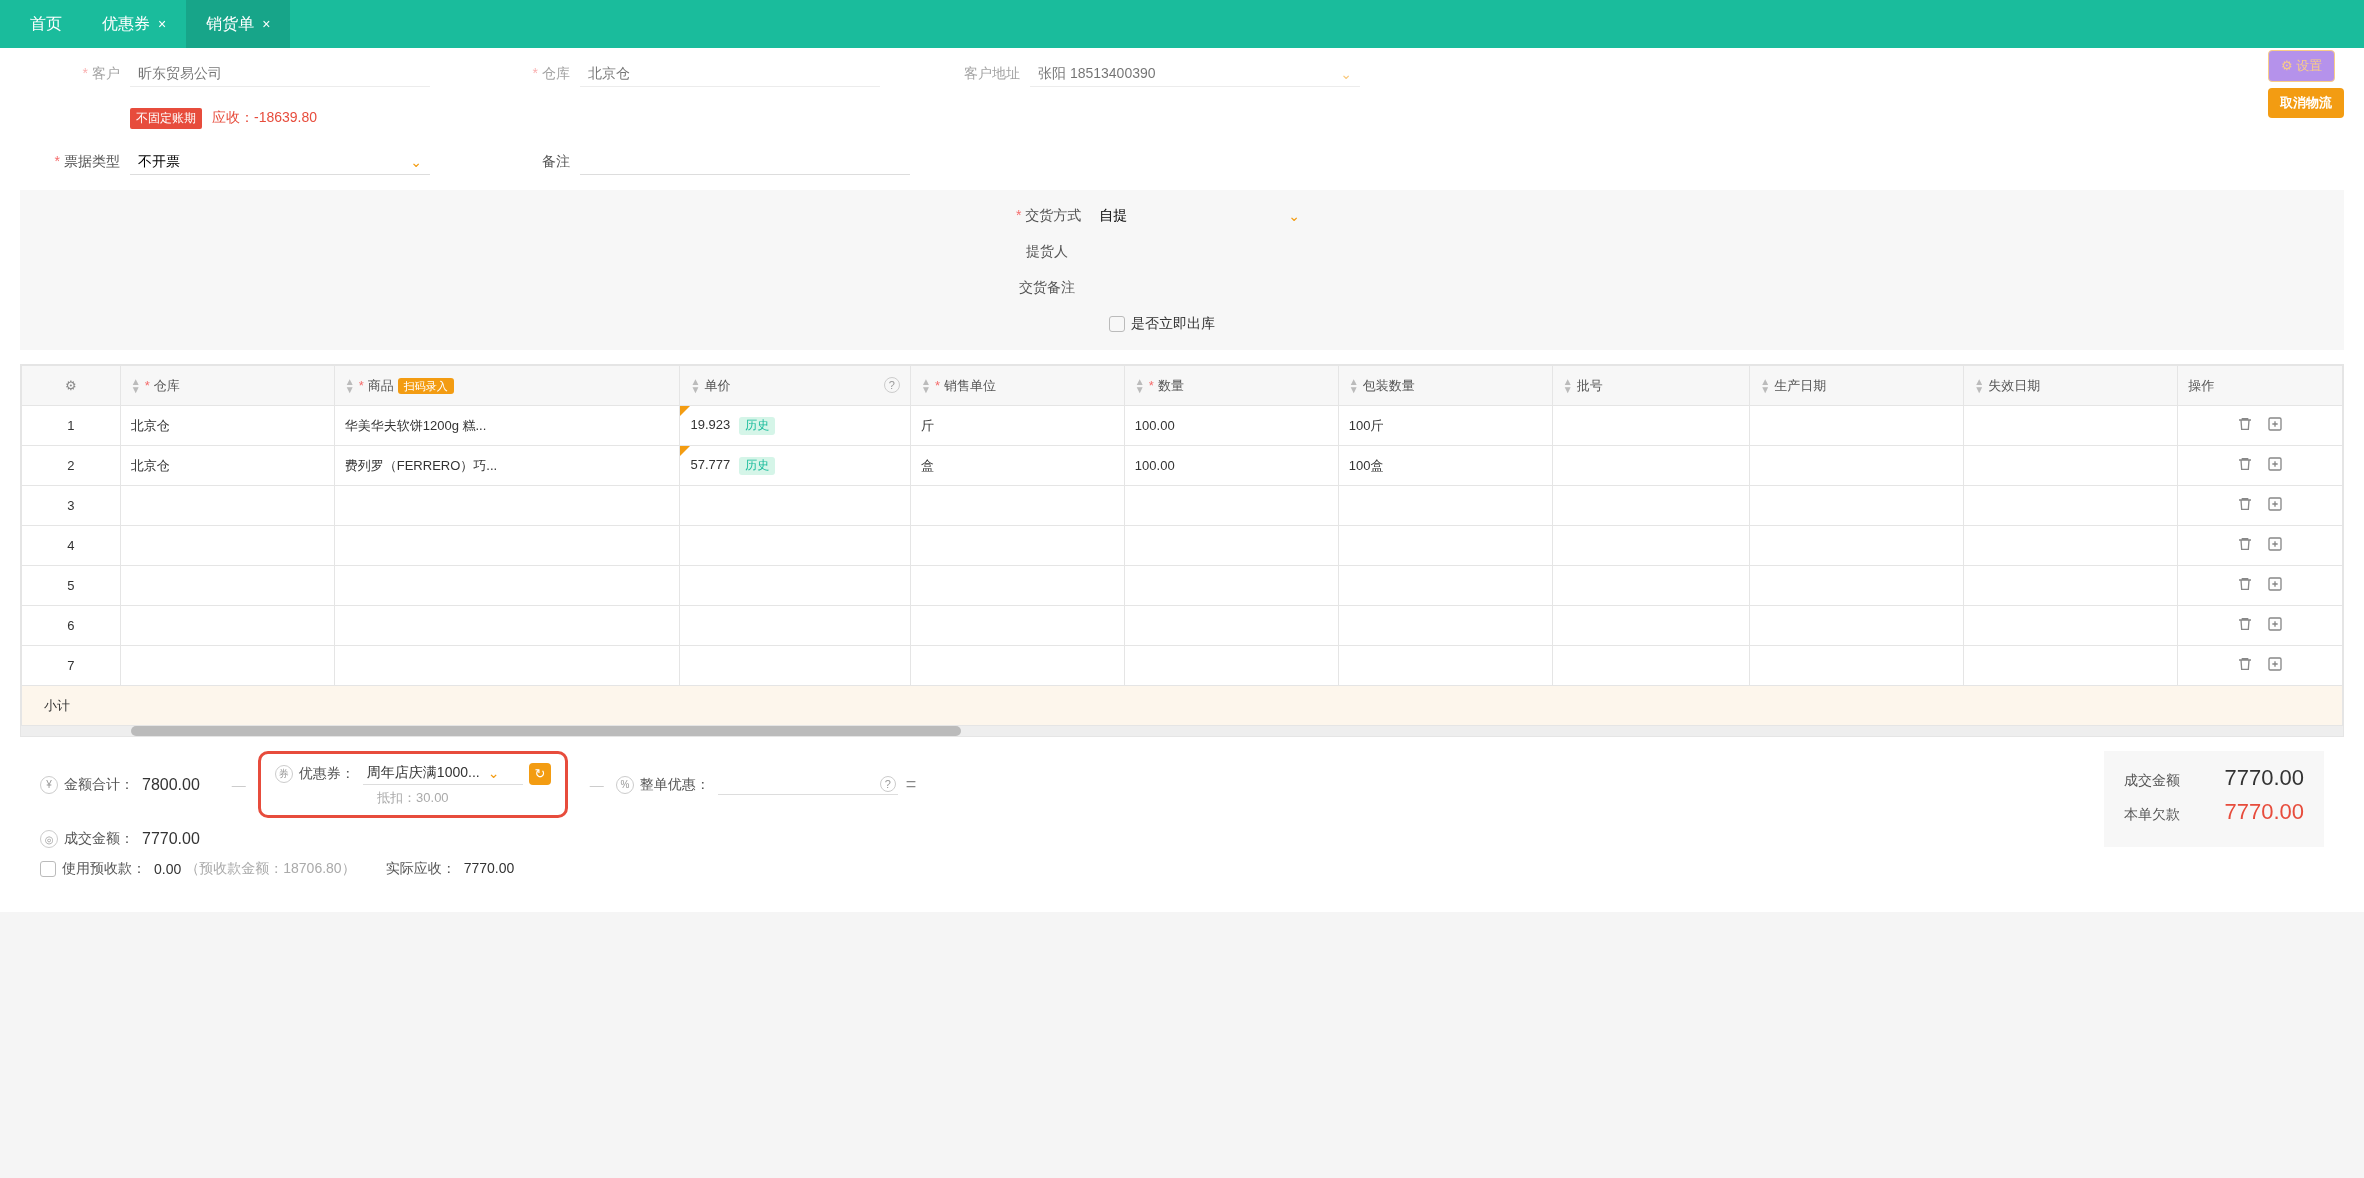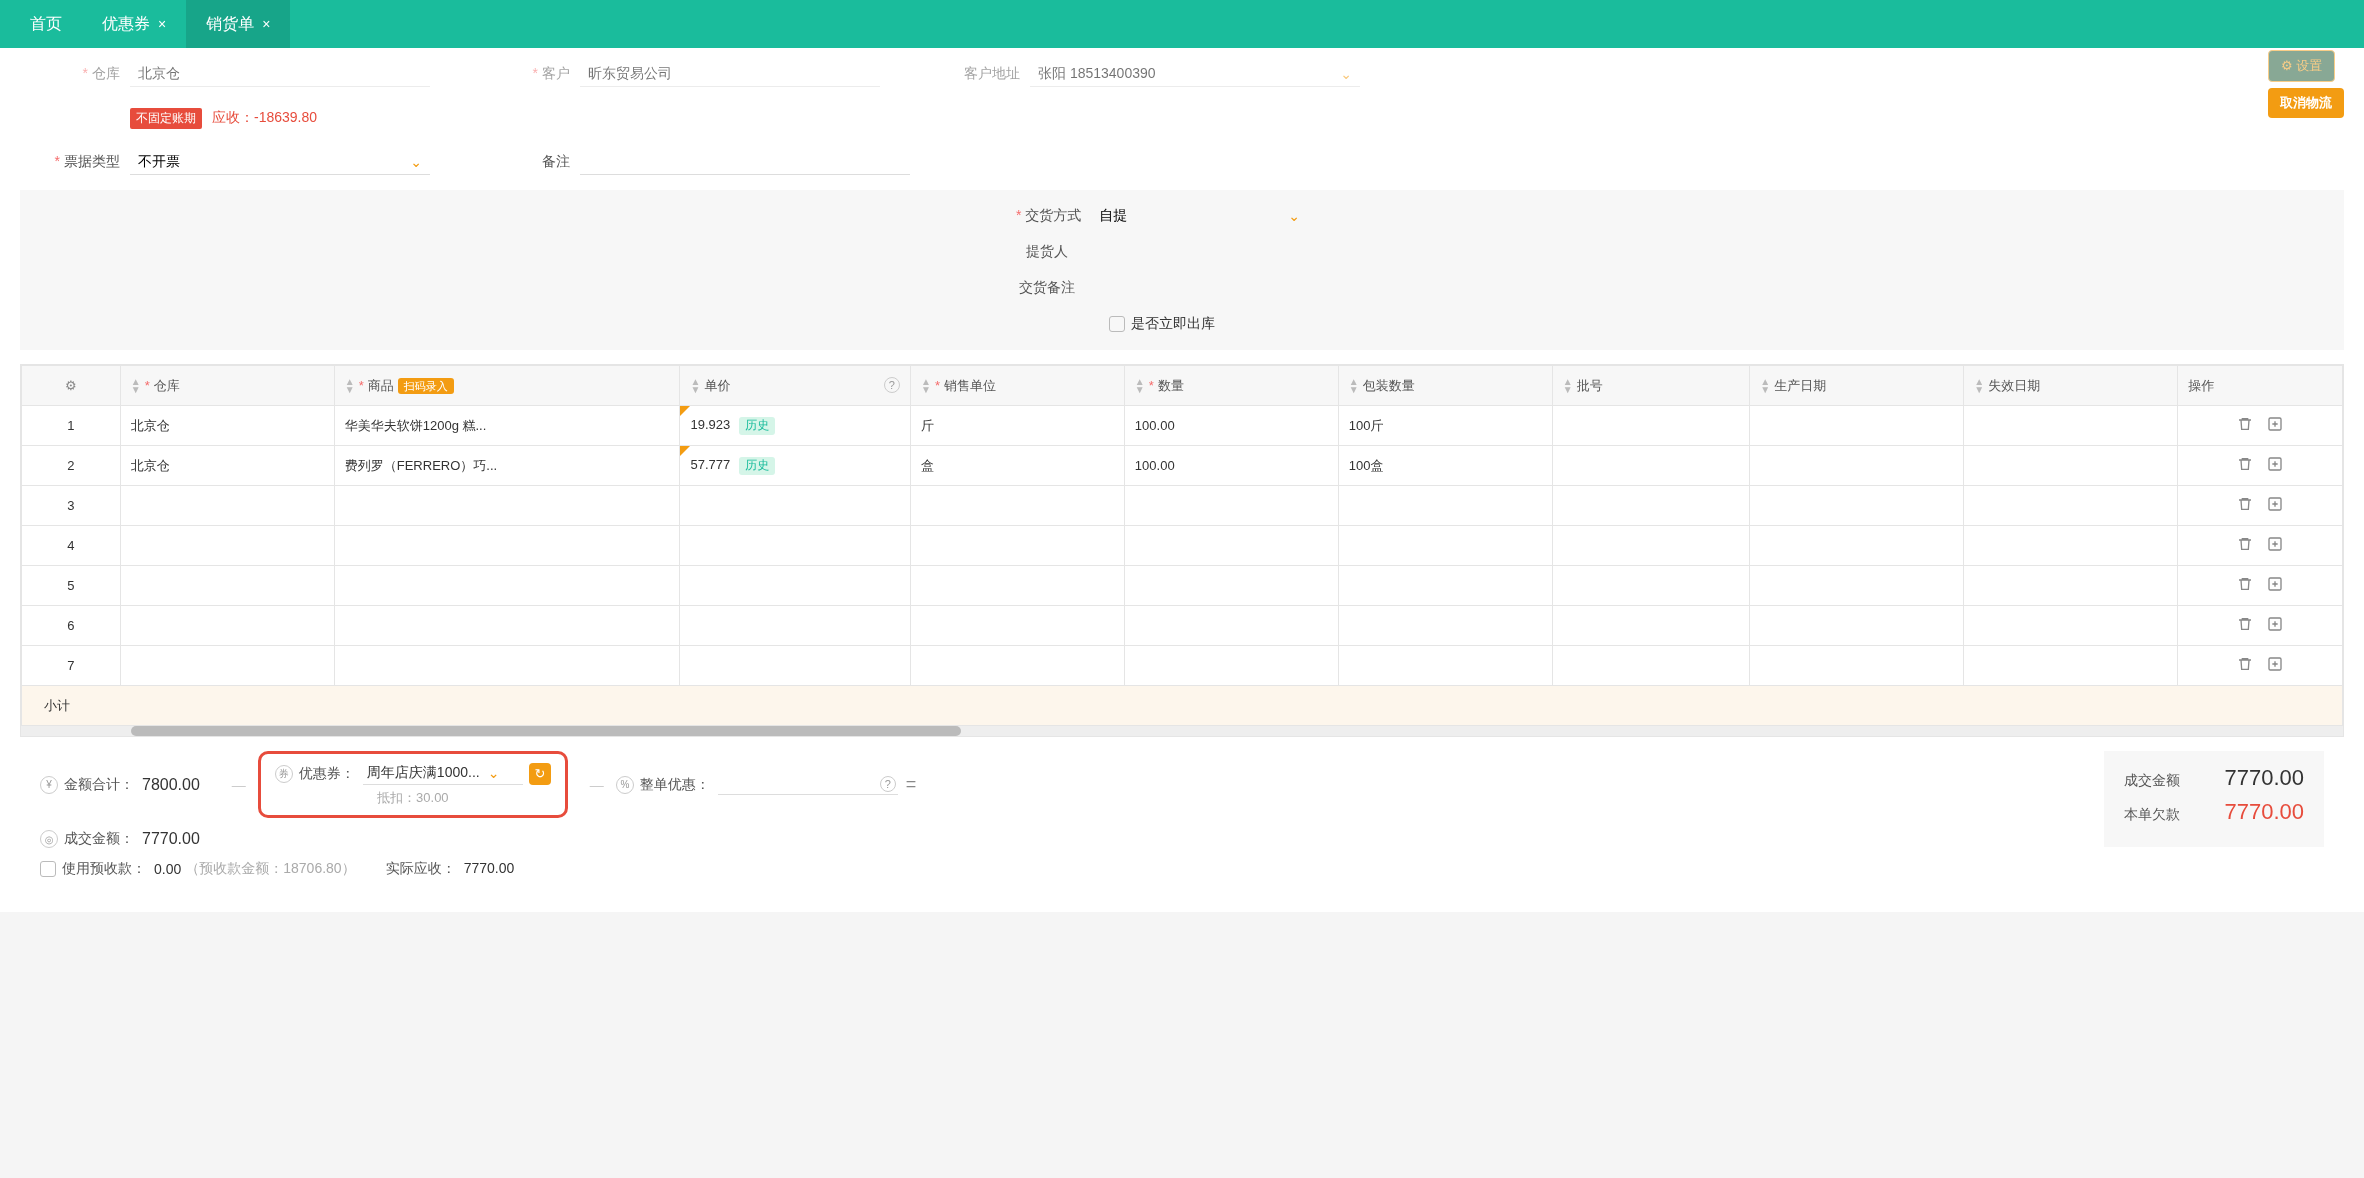--- a/index.html
+++ b/index.html
@@ -18,21 +18,21 @@
 .form-label { width: 110px; text-align: right; padding-right: 10px; color: #555; }
 .req { color: #f56c6c; margin-right: 4px; }
 .form-control-wrap { position: relative; display: inline-flex; align-items: center; border-bottom: 1px solid #ddd; min-width: 300px; }
 .form-control-wrap input { border: none; background: transparent; font-size: 14px; padding: 4px 8px; flex: 1; outline: none; }
 .chev { color: #f39c12; margin-left: auto; margin-right: 8px; }
 .cal-icon { color: #f39c12; }
 
 .badge-red { background: #e74c3c; color: #fff; font-size: 12px; padding: 2px 6px; border-radius: 2px; }
 .receivable { color: #e74c3c; margin-left: 10px; }
 .btn-orange { background: #f39c12; color: #fff; border: none; border-radius: 4px; padding: 6px 12px; font-size: 13px; cursor: pointer; font-weight: bold; }
-.btn-orange-outline { background: #14532d; color: #f39c12; border: 1px solid #f39c12; border-radius: 4px; padding: 6px 12px; font-size: 13px; cursor: pointer; }
+.btn-orange-outline { background: #6d28d9; color: #f39c12; border: 1px solid #f39c12; border-radius: 4px; padding: 6px 12px; font-size: 13px; cursor: pointer; }
 .top-buttons { position: absolute; right: 0; top: -6px; }
 
 .delivery-bar { background: #f7f7f7; padding: 8px 10px; margin-top: 10px; display: flex; align-items: center; flex-wrap: wrap; flex-direction: column; }
 .delivery-bar .form-group { margin-right: 40px; }
 .checkbox-group { display: flex; align-items: center; }
 .checkbox-box { width: 16px; height: 16px; border: 1px solid #bbb; border-radius: 3px; margin-right: 6px; }
 
 .table-wrap { margin-top: 14px; border: 1px solid #e5e5e5; overflow: hidden; }
 table { border-collapse: collapse; width: 100%; table-layout: fixed; }
 th, td { border: 1px solid #e5e5e5; padding: 8px 10px; text-align: left; font-size: 13px; height: 40px; }
@@ -102,29 +102,29 @@
 
 <div class="content">
   <div class="form-area">
     <div class="top-buttons">
       <button class="btn-orange-outline" style="margin-bottom:6px; opacity:0.5;">⚙ <span>设置</span></button><br>
       <button class="btn-orange">取消物流</button>
     </div>
 
     <div class="form-row" style="opacity:0.55;">
       <div class="form-group">
+        <span class="form-label"><span class="req">*</span><span>客户</span></span>
+        <div class="form-control-wrap">
+          <input readonly="" value="昕东贸易公司" style="">
+        </div>
+      </div>
+      <div class="form-group">
         <span class="form-label"><span class="req">*</span><span>仓库</span></span>
         <div class="form-control-wrap">
           <input readonly="" value="北京仓" style="">
-        </div>
-      </div>
-      <div class="form-group">
-        <span class="form-label"><span class="req">*</span><span>客户</span></span>
-        <div class="form-control-wrap">
-          <input readonly="" value="昕东贸易公司" style="">
         </div>
       </div>
       <div class="form-group">
         <span class="form-label">客户地址</span>
         <div class="form-control-wrap" style="min-width:330px;">
           <input readonly="" value="张阳 18513400390" style="">
           <span class="chev">⌄</span>
         </div>
       </div>
     </div>

